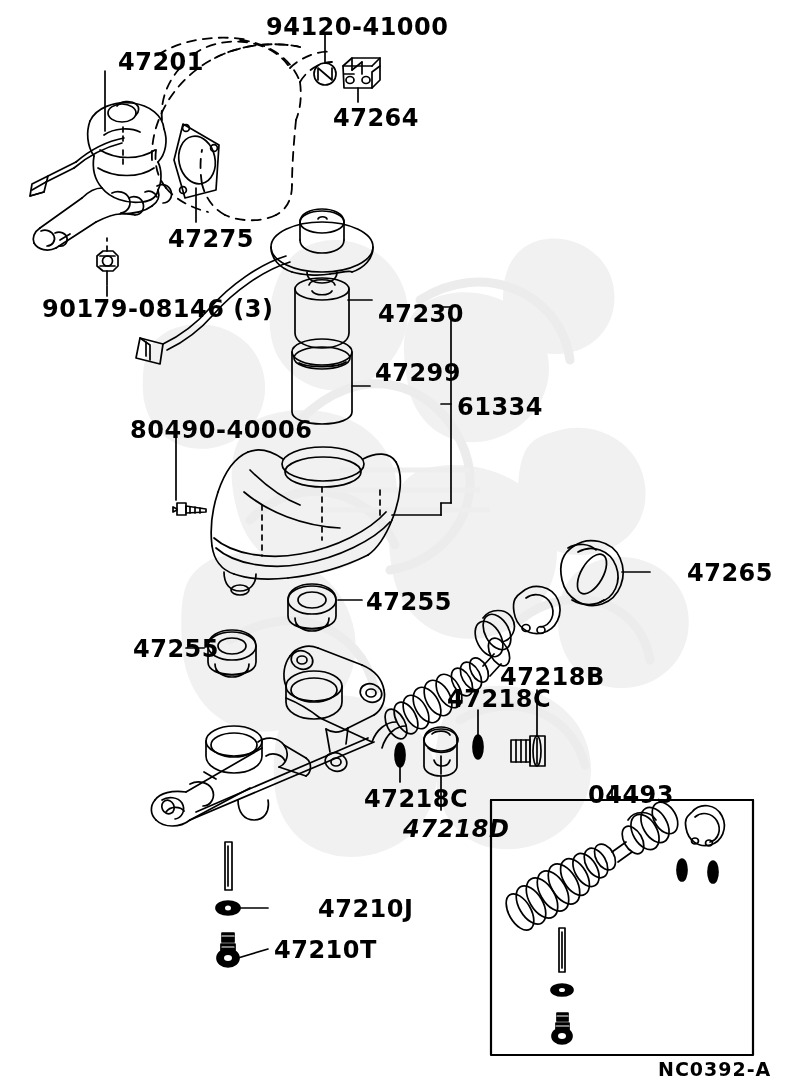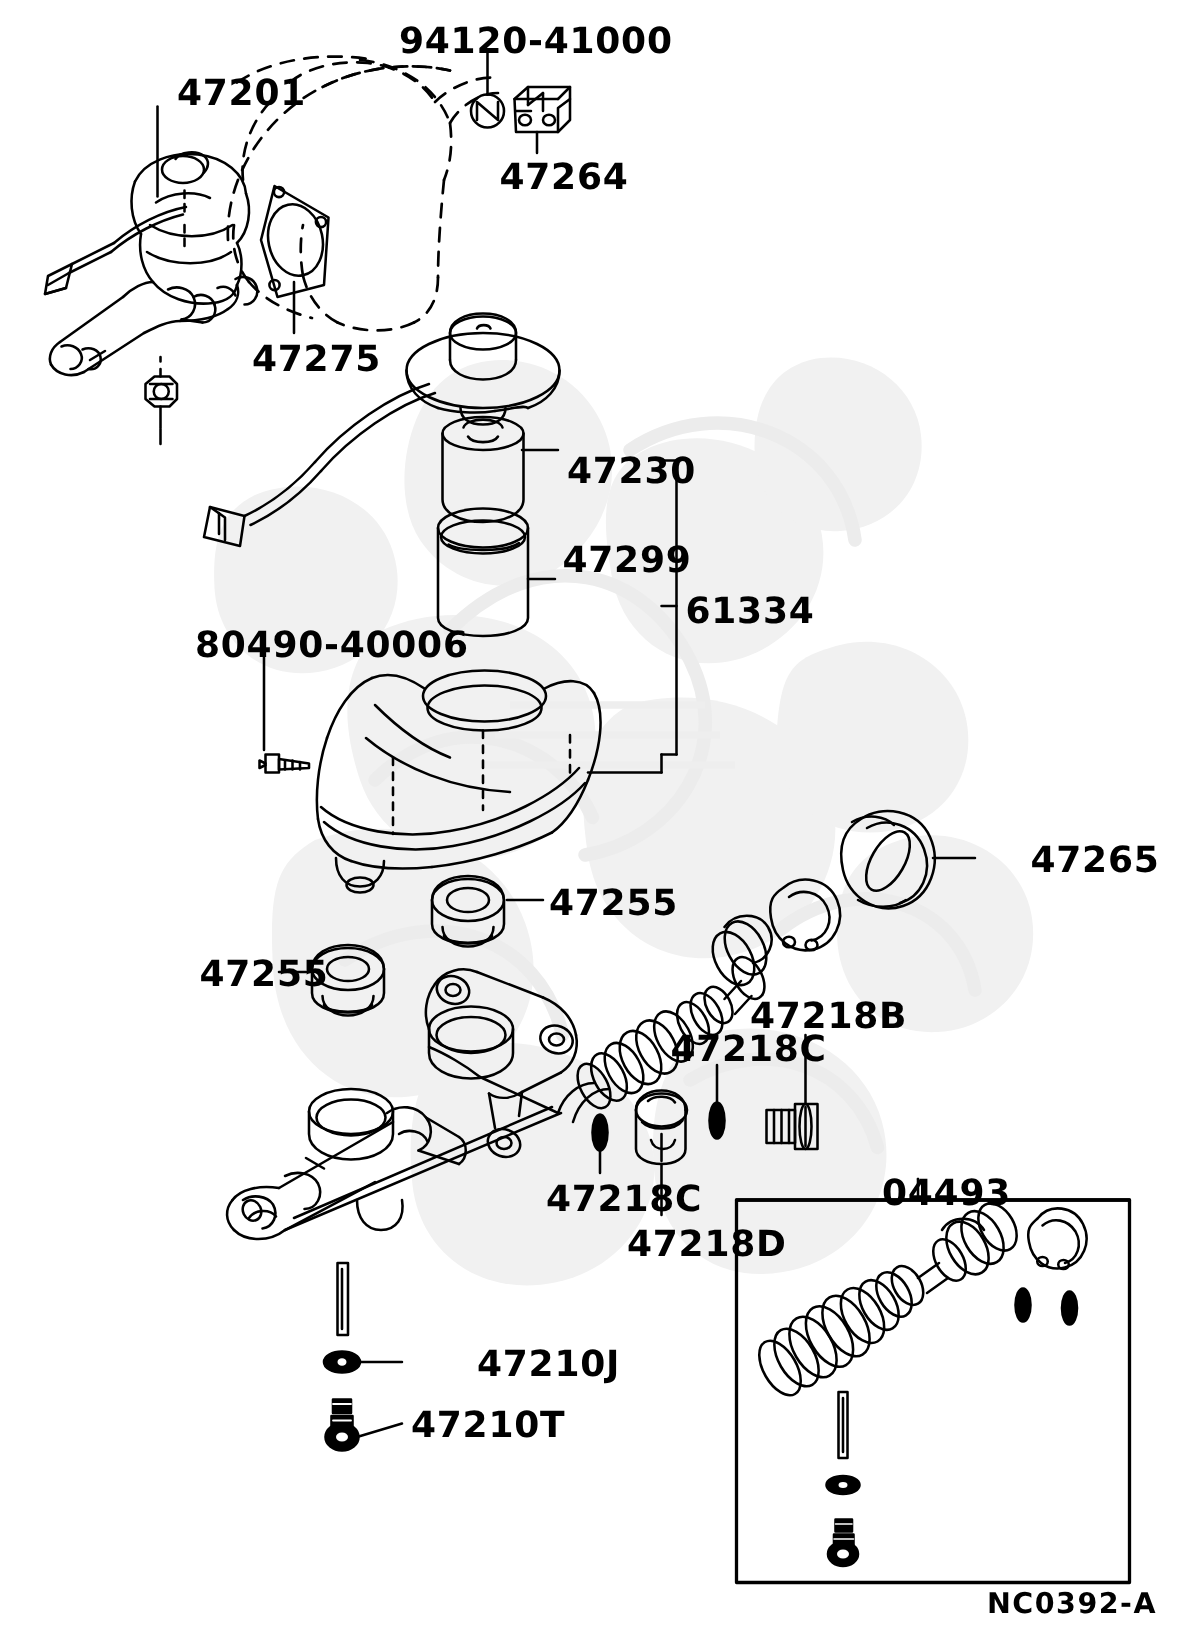--- a/index.html
+++ b/index.html
@@ -487,30 +487,31 @@
       <path d="M557 1016 L 568 1016" stroke="#fff" stroke-width="1.1"></path>
       <path d="M556 1026 L 569 1026" stroke="#fff" stroke-width="1.1"></path>
     </g>
 
   </svg>
 
   <div class="lbl" style="left:78px;  top:50px;margin-left:40px;">47201</div>
   <div class="lbl" style="left:266px; top:15px;">94120-41000</div>
   <div class="lbl" style="left:333px; top:106px;">47264</div>
   <div class="lbl" style="left:168px; top:227px;">47275</div>
+  <div class="lbl" style="left:42px;  top:297px;">90179-08146 (3)</div>
   <div class="lbl" style="left:378px; top:302px;">47230</div>
   <div class="lbl" style="left:375px; top:361px;">47299</div>
   <div class="lbl" style="left:457px; top:395px;">61334</div>
   <div class="lbl" style="left:130px; top:418px;">80490-40006</div>
   <div class="lbl" style="left:687px; top:561px;">47265</div>
   <div class="lbl" style="left:366px; top:590px;">47255</div>
   <div class="lbl" style="left:133px; top:637px;">47255</div>
   <div class="lbl" style="left:500px; top:665px;">47218B</div>
   <div class="lbl" style="left:447px; top:687px;">47218C</div>
   <div class="lbl" style="left:364px; top:787px;">47218C</div>
-  <div class="lbl" style="left:418px; top:817px;">47218D</div>
+  <div class="lbl" style="left:403px; top:817px;font-style:italic;">47218D</div>
   <div class="lbl" style="left:588px; top:783px;">04493</div>
   <div class="lbl" style="left:274px; top:897px;margin-left:44px;">47210J</div>
   <div class="lbl" style="left:274px; top:938px;text-align:center;">47210T</div>
 
   <div class="code" style="left:658px; top:1058px;">NC0392-A</div>
 
 </div>
 
 </body></html>

